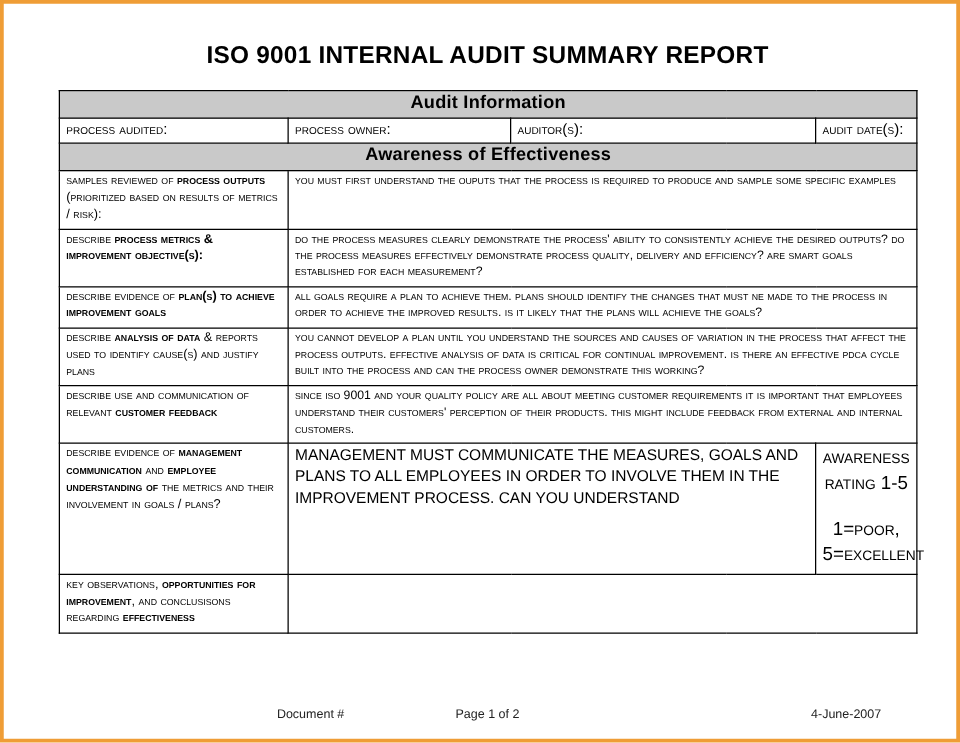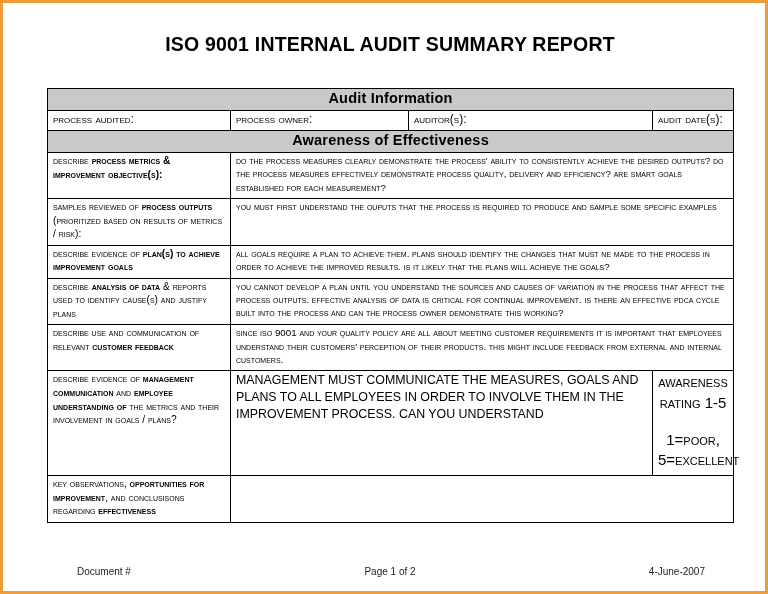--- a/index.html
+++ b/index.html
@@ -27,21 +27,21 @@
     top: 16px;
     width: 686px;
     height: 560px;
   }
   #doc-title {
     text-align: center;
     font-size: 19.5px;
     font-weight: bold;
     color: #000000;
     letter-spacing: 0.2px;
-    margin: 14px 0 32px 0;
+    margin: 14px 0 16px 0;
   }
   table.form {
     width: 686px;
     border-collapse: collapse;
     table-layout: fixed;
   }
   table.form td {
     border: 1px solid #000000;
     vertical-align: top;
     padding: 1px 5px 4px 5px;
@@ -95,21 +95,21 @@
   .blankfill { height: 40px; }
   #footer {
     position: absolute;
     left: 0;
     top: 547px;
     width: 686px;
     font-size: 10px;
     color: #222222;
     display: flex;
   }
-  #footer .f-left  { width: 33.3%; text-align: left;   padding-left: 30px; box-sizing: border-box; }
+  #footer .f-left  { width: 33.3%; text-align: right;   padding-left: 30px; box-sizing: border-box; }
   #footer .f-mid   { width: 33.4%; text-align: center; }
   #footer .f-right { width: 33.3%; text-align: right;  padding-right: 28px; box-sizing: border-box; }
 </style>
 </head>
 <body>
 
 <div id="page">
   <div id="sheet">
 
     <div id="doc-title">ISO 9001 INTERNAL AUDIT SUMMARY REPORT</div>
@@ -134,30 +134,30 @@
           <td class="colhead" colspan="2">Auditor(s):</td>
           <td class="colhead">Audit Date(s):</td>
         </tr>
 
         <tr>
           <td class="band" colspan="5">Awareness of Effectiveness</td>
         </tr>
 
         <tr>
           <td class="label">
+            <span>Samples Reviewed of </span><b>Process Outputs</b><span> (Prioritized based on results of metrics / risk):</span>
+          </td>
+          <td class="prompt" colspan="4">You must first understand the ouputs that the process is required to produce and sample some specific examples</td>
+        </tr>
+
+        <tr>
+          <td class="label">
             <span>Describe </span><b>Process Metrics &amp; Improvement Objective(s):</b>
           </td>
           <td class="prompt" colspan="4">Do the process measures clearly demonstrate the process' ability to consistently achieve the desired outputs?  Do the process measures effectively demonstrate process quality, delivery and efficiency?  Are SMART goals established for each measurement?</td>
-        </tr>
-
-        <tr>
-          <td class="label">
-            <span>Samples Reviewed of </span><b>Process Outputs</b><span> (Prioritized based on results of metrics / risk):</span>
-          </td>
-          <td class="prompt" colspan="4">You must first understand the ouputs that the process is required to produce and sample some specific examples</td>
         </tr>
 
 
         <tr>
           <td class="label">
             <span>Describe evidence Of </span><b>Plan(s) to achieve Improvement Goals</b>
           </td>
           <td class="prompt" colspan="4">All goals require a plan to achieve them.  Plans should identify the CHANGES that must ne made to the process in order to achieve the improved results.  Is it likely that the plans will achieve the goals?</td>
         </tr>
 

